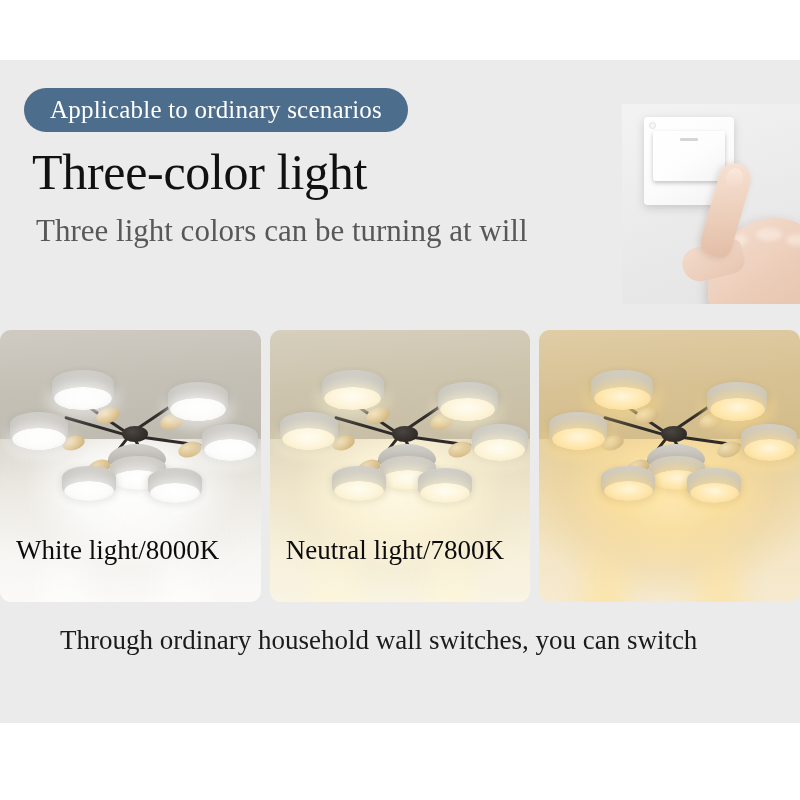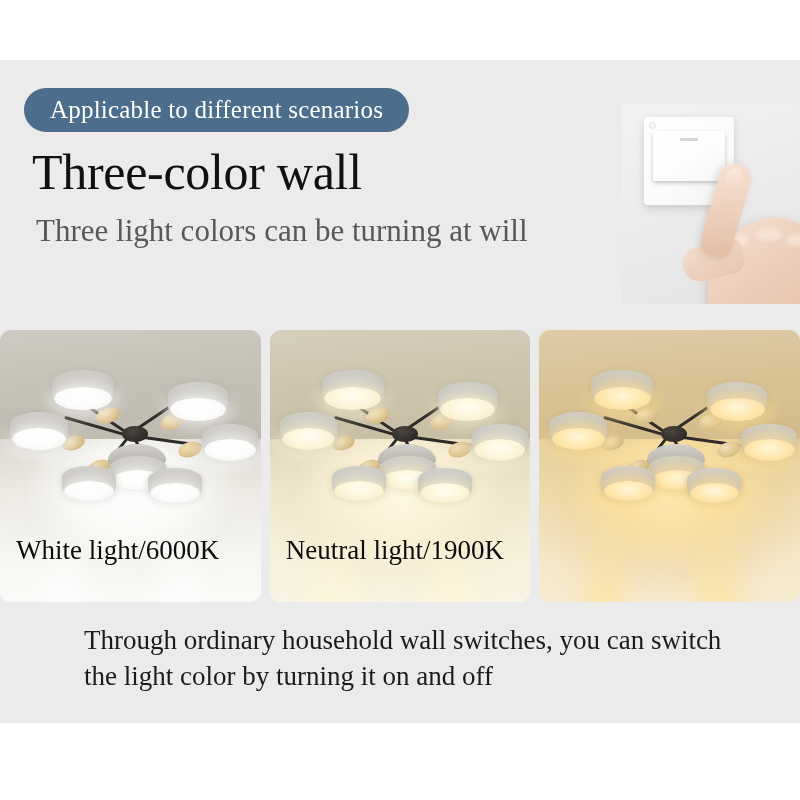--- a/index.html
+++ b/index.html
@@ -326,31 +326,31 @@
   
   .caption {
     position: absolute;
     left: 60px;
     top: 622px;
     width: 700px;
     font-size: 27px;
     line-height: 36px;
     color: #1b1b1b;
   }
-  .caption span { display: block; margin-left: 24px; }
+  .caption span { display: block; }
 </style>
 </head>
 <body>
 
 <div id="page">
 
   <div class="gray-band"></div>
 
-  <div class="badge">Applicable to different scenarios</div>
-  <div class="headline">Three-color wall</div>
+  <div class="badge">Applicable to ordinary scenarios</div>
+  <div class="headline">Three-color light</div>
   <div class="subhead">Three light colors can be turning at will</div>
 
   <div class="switch-photo">
     <div class="wall-bg"></div>
     <div class="plate">
       <div class="plate-screw screw-tl"></div>
       <div class="plate-screw screw-br"></div>
       <div class="rocker">
         <div class="rocker-logo"></div>
       </div>
@@ -414,21 +414,21 @@
           <div class="lamp" style="left:62px;top:114px;width:54px;height:33px;">
             <div class="shade"></div>
             <div class="diffuser"></div>
           </div>
           <div class="lamp" style="left:148px;top:116px;width:54px;height:33px;">
             <div class="shade"></div>
             <div class="diffuser"></div>
           </div>
         </div>
       </div>
-      <div class="panel-label">White light/6000K</div>
+      <div class="panel-label">White light/8000K</div>
     </div>
 
     <div class="panel p-neutral">
       <div class="scene">
         <div class="ceiling"></div>
         <div class="floorglow"></div>
         <div class="beam b1"></div>
         <div class="beam b2"></div>
         <div class="fixture">
           <div class="arm" style="left:130px;top:80px;width:58px;transform:rotate(-34deg);"></div>
@@ -468,21 +468,21 @@
           <div class="lamp" style="left:62px;top:114px;width:54px;height:33px;">
             <div class="shade"></div>
             <div class="diffuser"></div>
           </div>
           <div class="lamp" style="left:148px;top:116px;width:54px;height:33px;">
             <div class="shade"></div>
             <div class="diffuser"></div>
           </div>
         </div>
       </div>
-      <div class="panel-label">Neutral light/1900K</div>
+      <div class="panel-label">Neutral light/7800K</div>
     </div>
 
     <div class="panel p-warm">
       <div class="scene">
         <div class="ceiling"></div>
         <div class="floorglow"></div>
         <div class="beam b1"></div>
         <div class="beam b2"></div>
         <div class="fixture">
           <div class="arm" style="left:130px;top:80px;width:58px;transform:rotate(-34deg);"></div>
@@ -528,16 +528,15 @@
             <div class="diffuser"></div>
           </div>
         </div>
       </div>
     </div>
 
   </div>
 
   <div class="caption">
     <span>Through ordinary household wall switches, you can switch</span>
-    <span>the light color by turning it on and off</span>
   </div>
 
 </div>
 
 </body></html>

